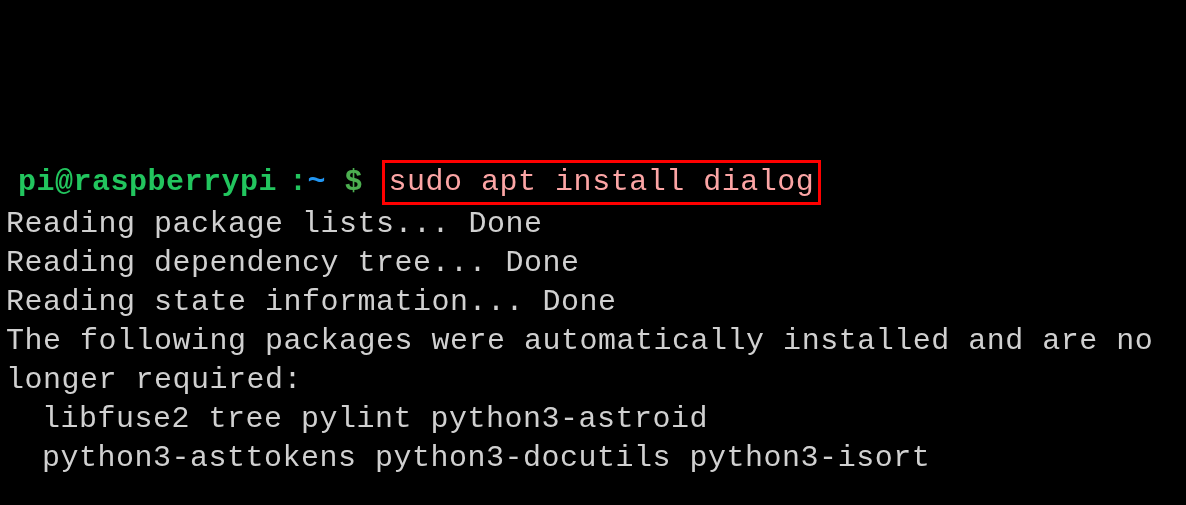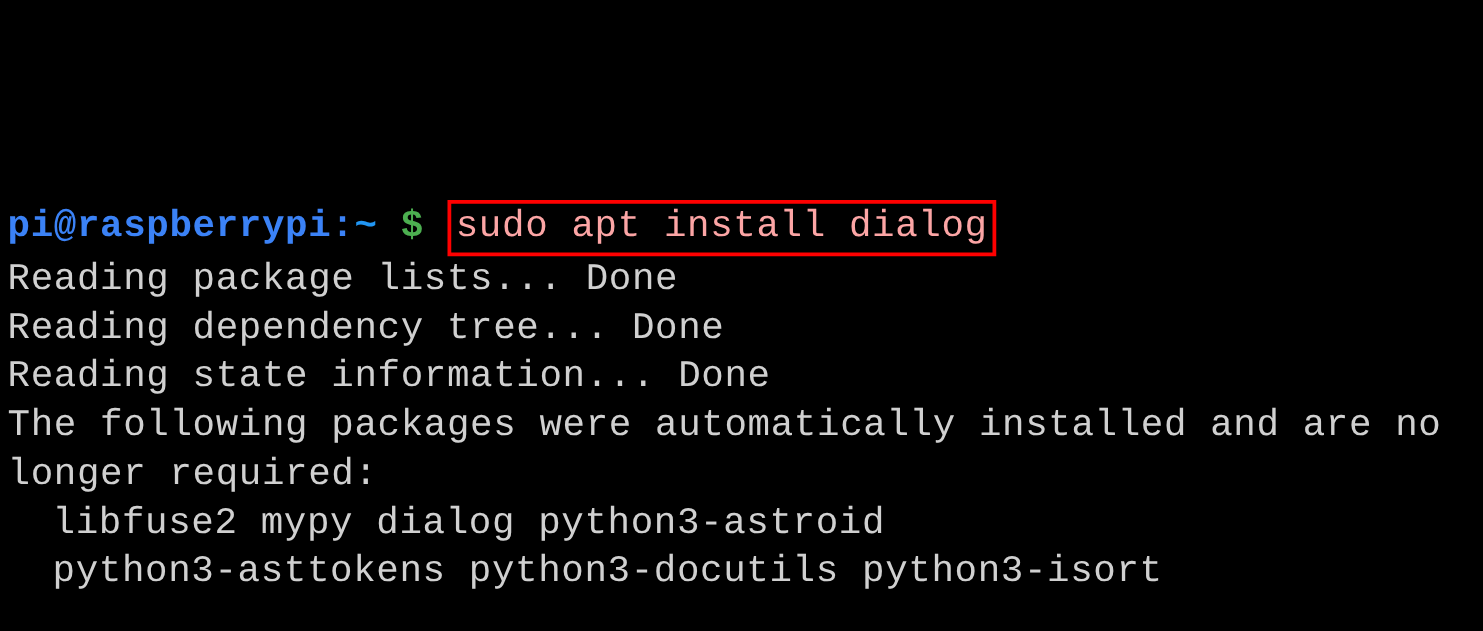--- a/index.html
+++ b/index.html
@@ -14,22 +14,23 @@
       line-height: 1.3;
       color: #d0d0d0;
       padding: 4px 6px;
       width: 1186px;
       height: 505px;
       overflow: hidden;
       white-space: pre-wrap;
       letter-spacing: 0.5px;
     }
     .prompt-user {
-      color: #3b82f6;
+      color: #22c55e;
       font-weight: bold;
+      margin-left: 12px;
     }
     .prompt-path {
       color: #2196f3;
       font-weight: bold;
     }
     .prompt-dollar {
       color: #4caf50;
       font-weight: bold;
     }
     .highlight-box {
@@ -51,16 +52,16 @@
 </head>
 <body>
 
 
 
 <div><span class="prompt-user">pi@raspberrypi</span><span class="prompt-user">:</span><span class="prompt-path">~</span><span class="prompt-dollar"> $ </span><span class="highlight-box"><span class="command-text">sudo apt install dialog</span></span>
 <span class="output-line">Reading package lists... Done</span>
 <span class="output-line">Reading dependency tree... Done</span>
 <span class="output-line">Reading state information... Done</span>
 <span class="output-line">The following packages were automatically installed and are no longer required:</span>
-<span class="output-line indent">libfuse2 mypy dialog python3-astroid</span><span class="output-line indent">python3-asttokens python3-docutils python3-isort</span></div>
+<span class="output-line indent">libfuse2 tree pylint python3-astroid</span><span class="output-line indent">python3-asttokens python3-docutils python3-isort</span></div>
 
 
 
 
 </body></html>

